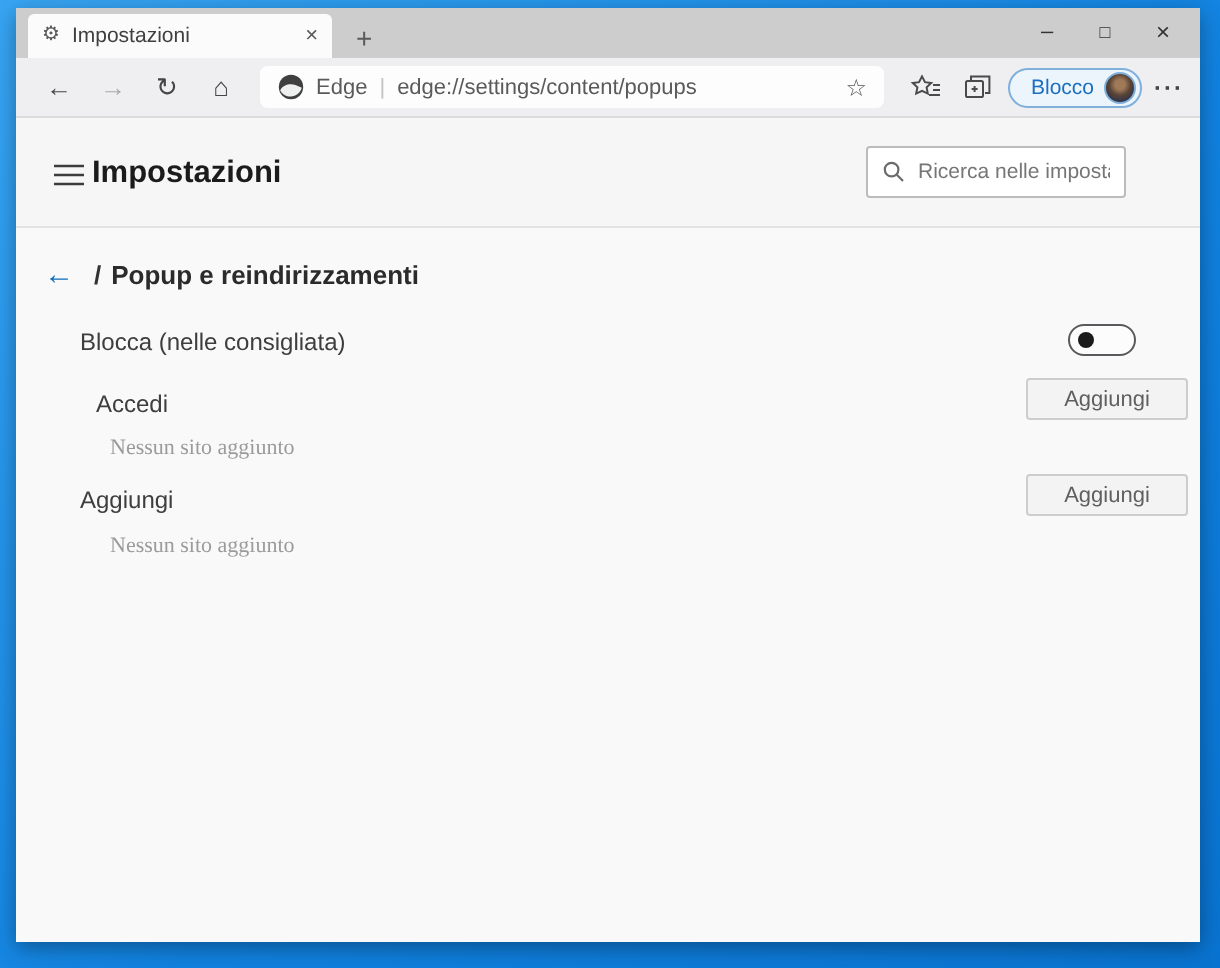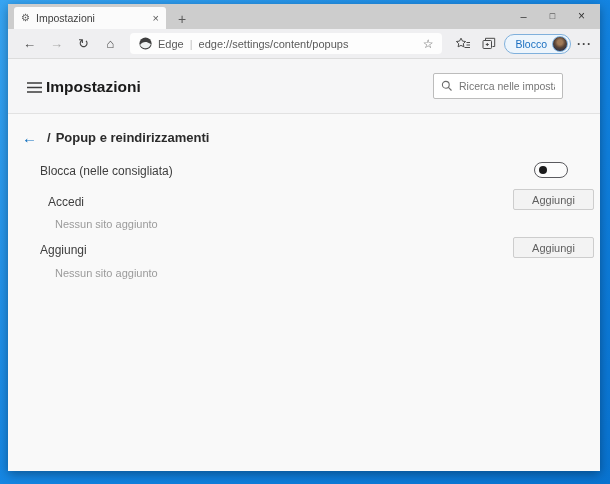--- a/index.html
+++ b/index.html
@@ -72,21 +72,21 @@
   }
   .searchbox input::placeholder { color:#767676; }
   
   .content { flex:1; position:relative; background:#f9f9f9; }
   .breadcrumb { position:absolute; left:14px; top:15px; display:flex; align-items:center; gap:5px; font-size:13px; font-weight:600; }
   .bc-back { color:#0b6cbd; font-size:15px; font-weight:400; margin-right:5px; }
   .bc-parent { color:#0b6cbd; }
   .bc-sep { color:#333; }
   .bc-current { color:#2b2b2b; }
   .lbl { position:absolute; font-size:12px; color:#3e3e3e; }
-  .empty-text { position:absolute; font-size:11px; color:#9b9b9b; }
+  .empty-text { position:absolute; font-size:11px; color:#9b9b9b;font-family:Liberation Serif, serif; }
   .toggle {
     position:absolute; left:526px; top:48px; width:34px; height:16px;
     border:1px solid #5a5a5e; border-radius:9px; background:#fcfcfc;
   }
   .toggle-knob { position:absolute; left:4px; top:3px; width:8px; height:8px; border-radius:50%; background:#1b1b1b; }
   .add-btn {
     position:absolute; left:505px; width:81px; height:21px;
     background:#f3f3f3; border:1px solid #cdcdcd; border-radius:2px;
     font-size:11px; color:#5f5f5f; text-align:center; line-height:18px;
     font-family:"Liberation Sans", sans-serif;

